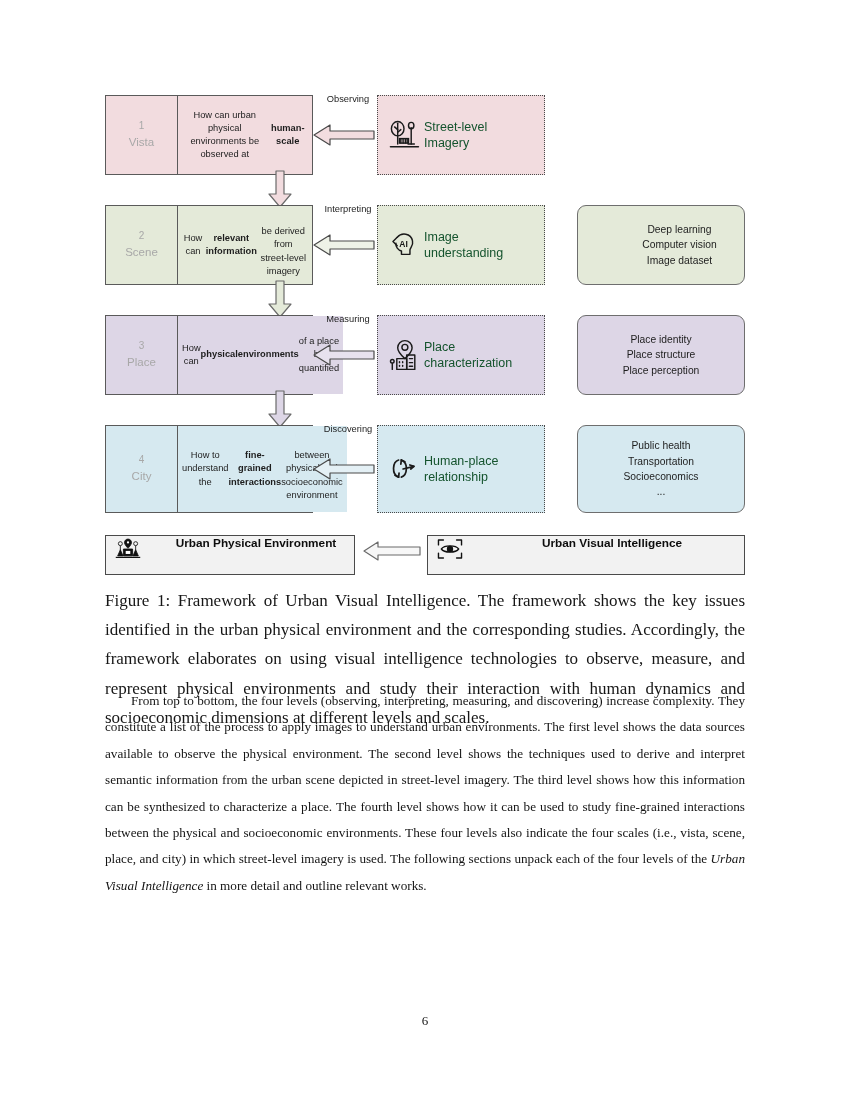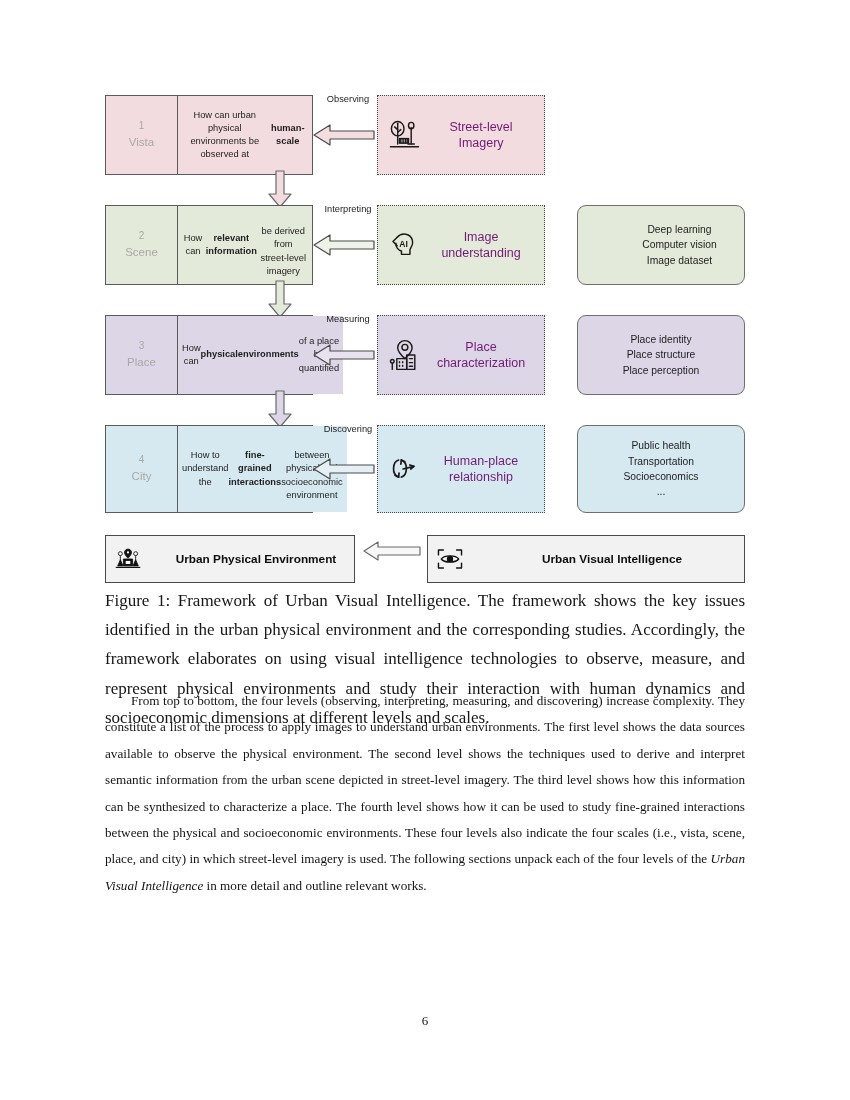--- a/index.html
+++ b/index.html
@@ -92,24 +92,23 @@
   .cbox-icon {
     flex: 0 0 40px;
     width: 40px;
     height: 40px;
     display: flex;
     align-items: center;
     justify-content: center;
   }
   .cbox-label {
     flex: 1 1 auto;
-    text-align: center;
     font-size: 12.5px;
     line-height: 1.3;
-    color: #701a75;
+    color: #14532d;
     padding-right: 6px;
   }
 
   
   .sbox {
     position: absolute;
     left: 472px;
     top: 0;
     width: 168px;
     height: 100%;
@@ -165,26 +164,26 @@
     position: absolute;
     left: 0;
     top: 440px;
     width: 640px;
     height: 32px;
     font-family: "Liberation Sans", sans-serif;
   }
   .botbox {
     position: absolute;
     top: 0;
-    height: 48px;
+    height: 40px;
     background: #f2f2f2;
     border: 1.4px solid #4a4a4a;
     box-sizing: border-box;
     display: flex;
-    align-items: center;
+    align-items: flex-start;
     gap: 20px;
   }
   .botbox-left  { left: 0px;   width: 250px; }
   .botbox-right { left: 322px; width: 318px; }
   .botbox-icon {
     flex: 0 0 36px;
     width: 36px;
     height: 26px;
     display: flex;
     align-items: center;

